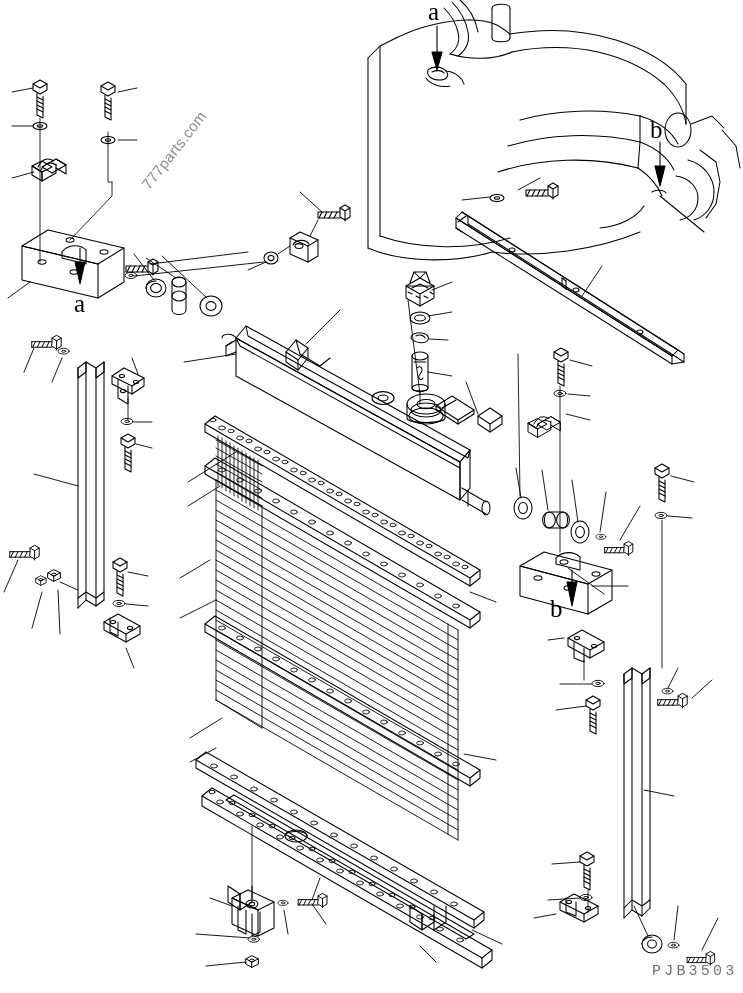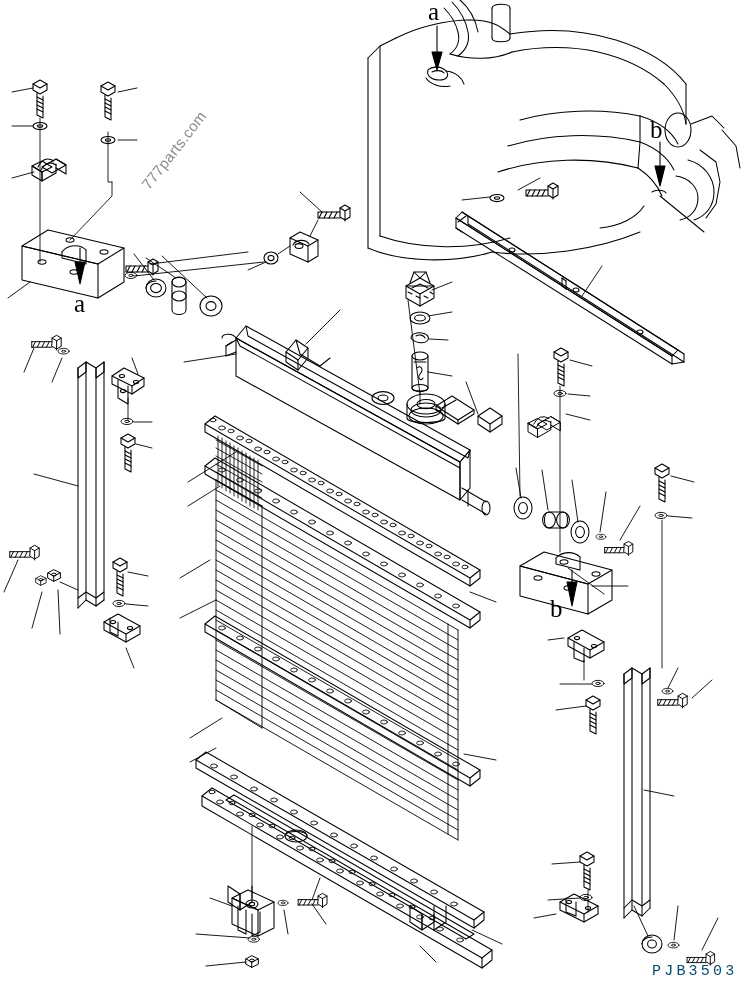--- a/index.html
+++ b/index.html
@@ -5,21 +5,21 @@
   html,body{margin:0;padding:0;background:#ffffff;}
   body{font-family:"Liberation Sans",sans-serif;}
   #page{position:relative;width:743px;height:993px;background:#fff;overflow:hidden;}
   #page svg{position:absolute;left:0;top:0;width:743px;height:993px;}
   .lbl{position:absolute;font-family:"Liberation Serif",serif;color:#000;}
   #cal-a-top{left:428px;top:-2px;font-size:25px;}
   #cal-a-left{left:74px;top:290px;font-size:25px;}
   #cal-b-top{left:650px;top:116px;font-size:25px;}
   #cal-b-right{left:550px;top:595px;font-size:25px;}
   #partno{position:absolute;left:652px;top:963px;font-family:"Liberation Mono",monospace;
-          font-size:15px;letter-spacing:3.2px;color:#0c4a6e;}
+          font-size:15px;letter-spacing:3.2px;color:#737373;}
   #watermark{position:absolute;left:138px;top:182px;font-family:"Liberation Sans",sans-serif;
              font-size:15px;color:#8c8c8c;transform:rotate(-52deg);transform-origin:0 0;
              white-space:nowrap;letter-spacing:.3px;}
 </style>
 </head>
 <body>
 
 <div id="page">
 
   <svg viewBox="0 0 743 993" fill="none" stroke="#000" stroke-width="1.05" stroke-linejoin="round" stroke-linecap="round">

